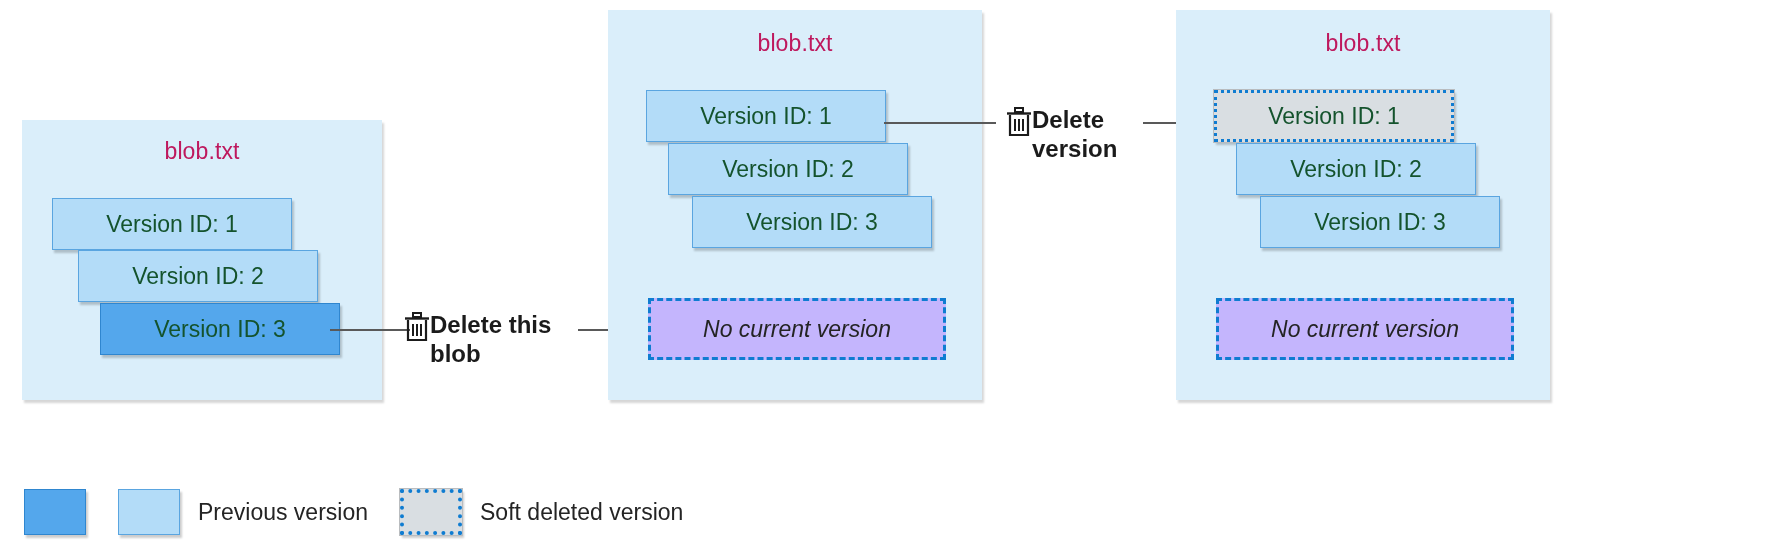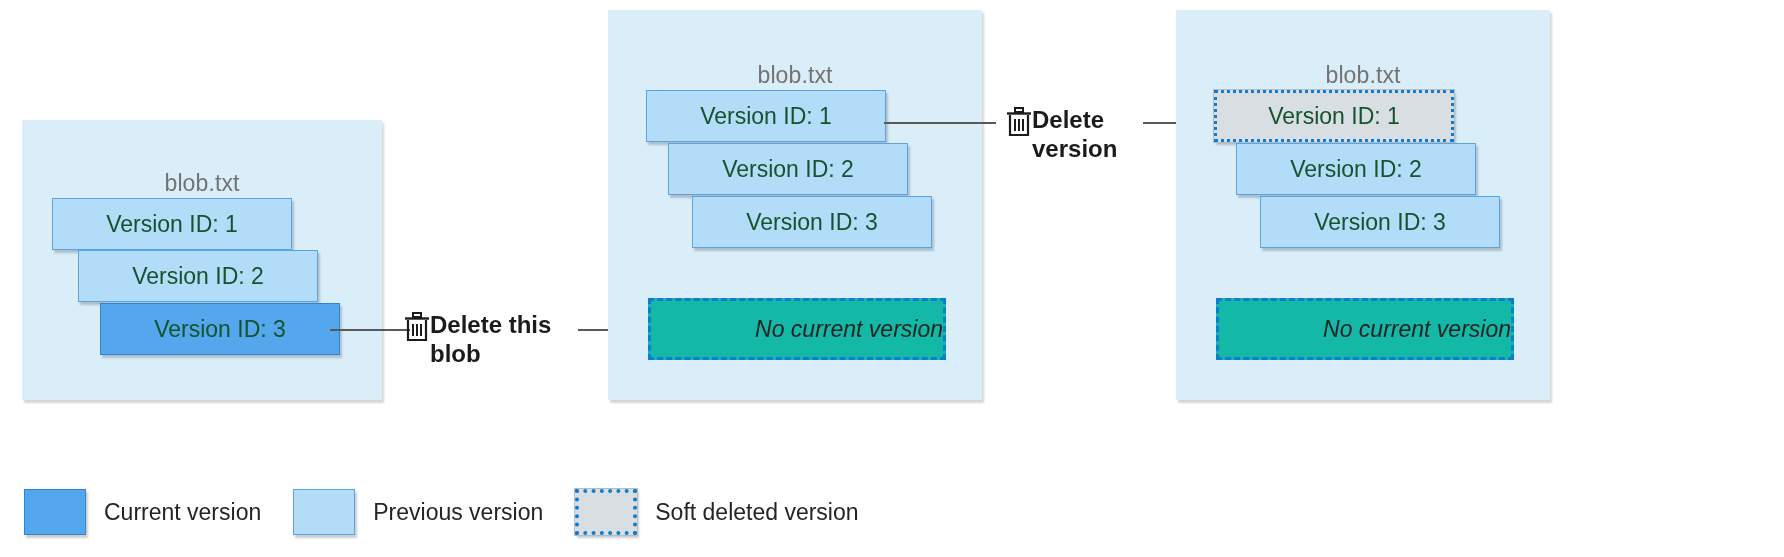--- a/index.html
+++ b/index.html
@@ -26,23 +26,22 @@
     position: absolute;
     background: #daeefa;
     box-shadow: 2px 3px 2px rgba(0,0,0,0.16);
   }
   .panel-title {
     position: absolute;
     left: 0;
     right: 0;
     text-align: center;
     font-size: 23px;
-    color: #737373;
+    color: #be185d;
     letter-spacing: .1px;
-    margin-top: 32px;
   }
 
   
   .vcard {
     position: absolute;
     box-sizing: border-box;
     display: flex;
     align-items: center;
     justify-content: center;
     font-size: 23px;
@@ -61,25 +60,25 @@
     background: #d9dee2;
     border: 3px dotted #0f7cd1;
     outline: 1px solid #b9bcbf;
     outline-offset: 0px;
   }
 
   
   .novers {
     position: absolute;
     box-sizing: border-box;
-    background: #14b8a6;
+    background: #c4b5fd;
     border: 3px dashed #0f7cd1;
     display: flex;
     align-items: center;
-    justify-content: flex-end;
+    justify-content: center;
     font-style: italic;
     font-size: 23px;
     color: #242424;
   }
 
   
   .connector { position: absolute; }
   .conn-line {
     position: absolute;
     height: 0;
@@ -243,21 +242,20 @@
     </div>
 
     <div class="novers" style="left:40px; top:288px; width:298px; height:62px;">
       <span>No current version</span>
     </div>
   </div>
 
   <div class="legend">
     <div class="legend-item">
       <span class="legend-swatch current"></span>
-      <span class="legend-label">Current version</span>
     </div>
     <div class="legend-item" style="margin-left:32px;">
       <span class="legend-swatch previous"></span>
       <span class="legend-label">Previous version</span>
     </div>
     <div class="legend-item" style="margin-left:32px;">
       <span class="legend-swatch softdeleted"></span>
       <span class="legend-label">Soft deleted version</span>
     </div>
   </div>

